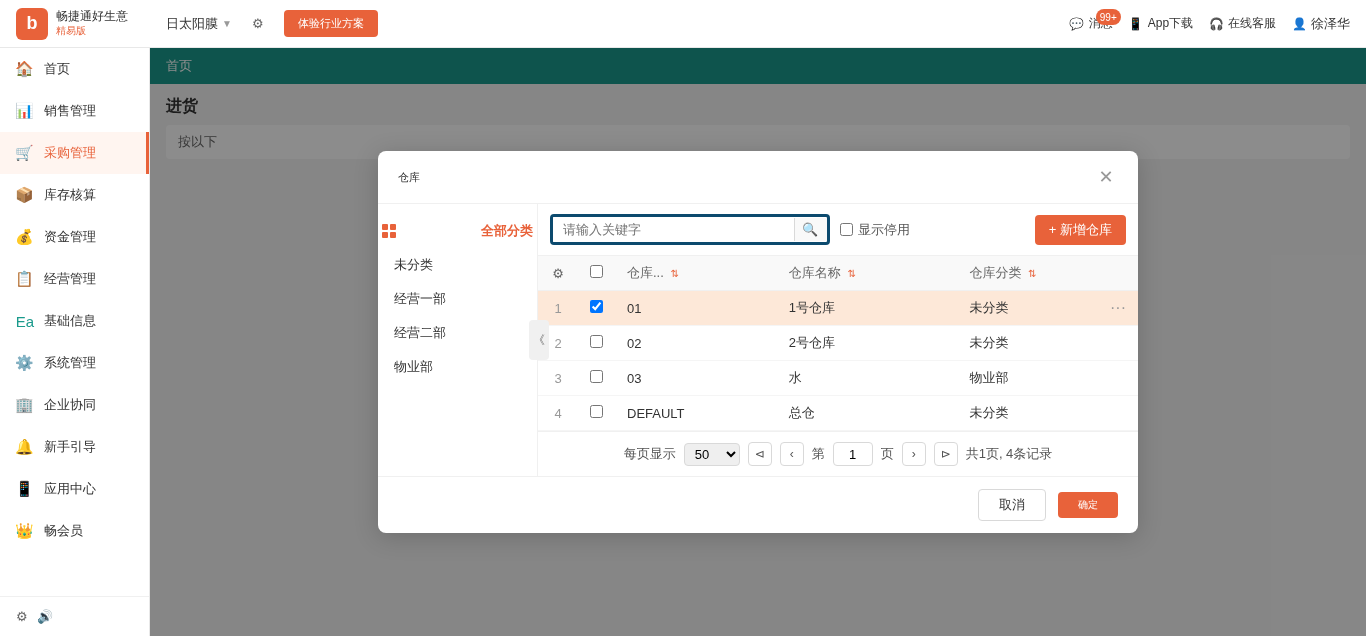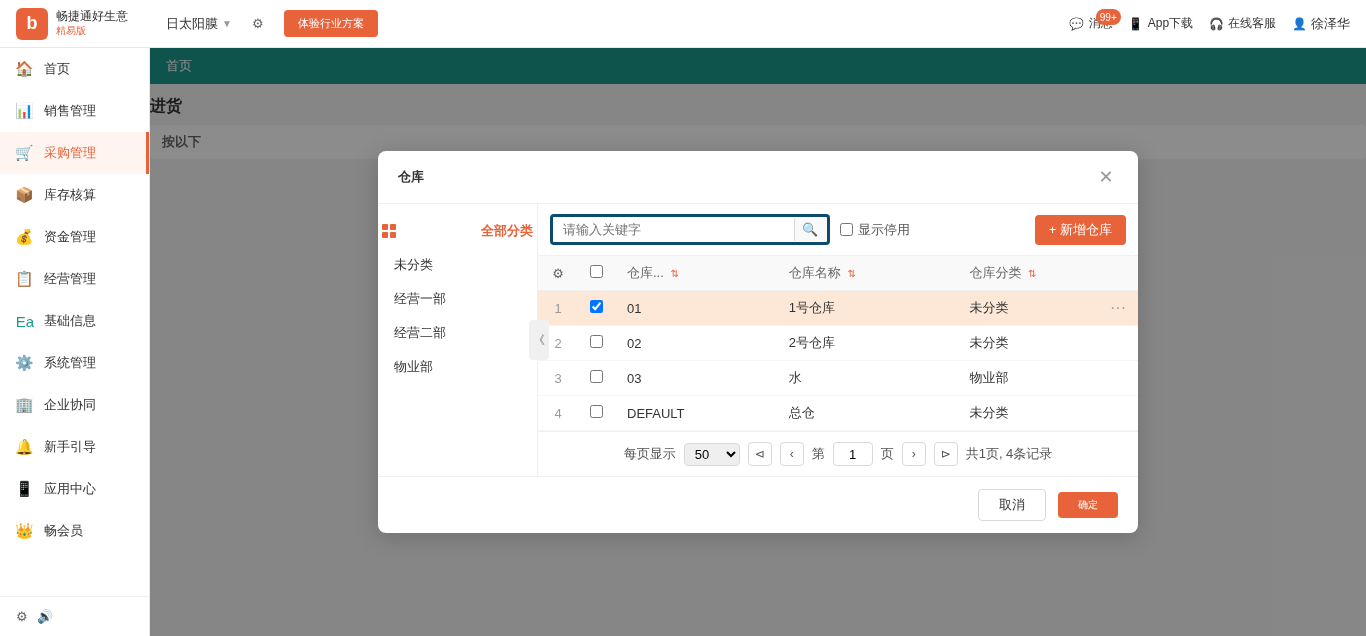--- a/index.html
+++ b/index.html
@@ -123,21 +123,21 @@
       max-height: 580px;
       display: flex;
       flex-direction: column;
       box-shadow: 0 4px 24px rgba(0,0,0,0.18);
     }
     .modal-header {
       display: flex; align-items: center; justify-content: space-between;
       padding: 14px 20px;
       border-bottom: 1px solid #f0f0f0;
     }
-    .modal-title { font-size: 13px; font-weight: bold; color: #333; }
+    .modal-title { font-size: 11px; font-weight: normal; color: #333; }
     .modal-close {
       cursor: pointer; color: #999; font-size: 18px;
       width: 24px; height: 24px; display: flex; align-items: center; justify-content: center;
     }
     .modal-body {
       display: flex;
       flex: 1;
       overflow: hidden;
     }
 
@@ -306,30 +306,29 @@
     
     .sub-nav {
       background: #1a9a8c;
       height: 36px;
       display: flex; align-items: center;
       padding: 0 16px;
     }
 
     
     .bg-content {
-      padding: 12px 0;
+      padding: 12px 16px;
     }
     .bg-page-title { font-size: 16px; font-weight: bold; color: #333; margin-bottom: 8px; }
     .toolbar-row {
       display: flex; align-items: center; gap: 8px;
       background: #fff;
       padding: 8px 12px;
       border-radius: 4px;
       margin-bottom: 8px;
-      font-weight: bold;
     }
   </style>
 </head>
 <body>
 
 <div class="top-header">
   <div class="logo-area">
     <div class="logo-icon">
       <span>b</span>
     </div>

